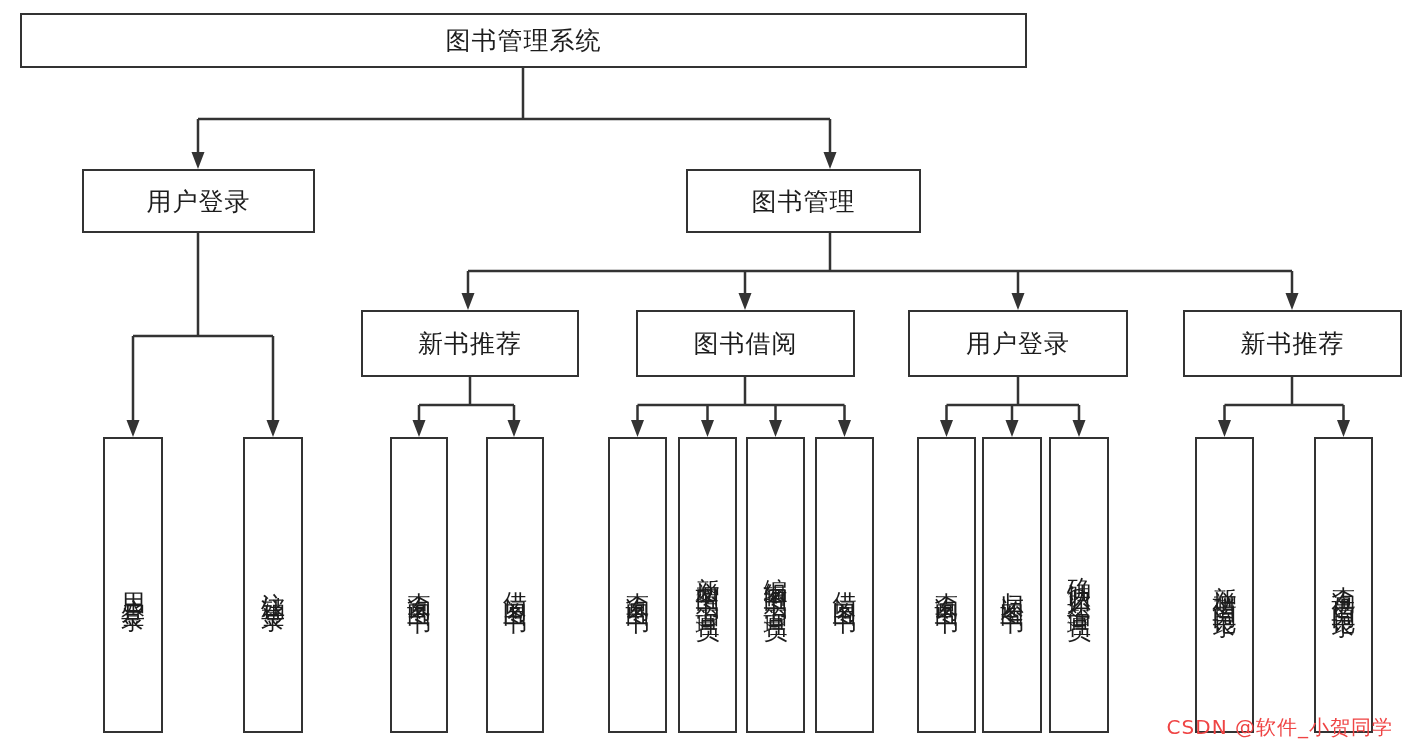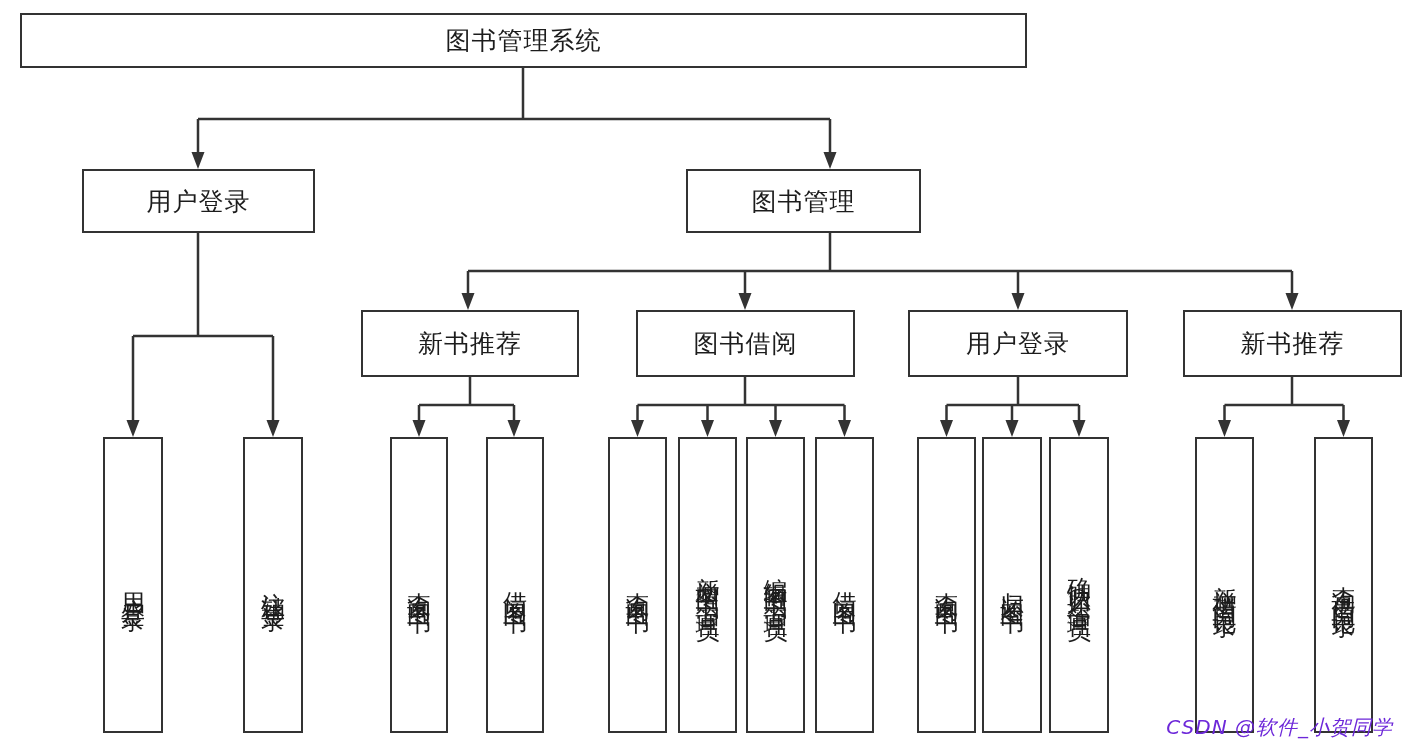--- a/index.html
+++ b/index.html
@@ -27,23 +27,22 @@
     writing-mode:vertical-rl;
     text-orientation:mixed;
     letter-spacing:6px;
     line-height:1;
     white-space:nowrap;
   }
   .watermark{
     position:absolute;
     right:12px;bottom:6px;
     font-size:20px;
-    color:#6d28d9;
+    color:#ef4444;
     letter-spacing:1px;
-    font-style:italic;
   }
 </style>
 </head>
 <body>
 
 <div id="canvas">
 
   <svg class="wires" width="1405" height="747" viewBox="0 0 1405 747" aria-hidden="true">
     <path d="M523 68 V119 M198 119 H830 M198 119 V153 M830 119 V153
          M198 233 V336 M133 336 H273 M133 336 V421 M273 336 V421

